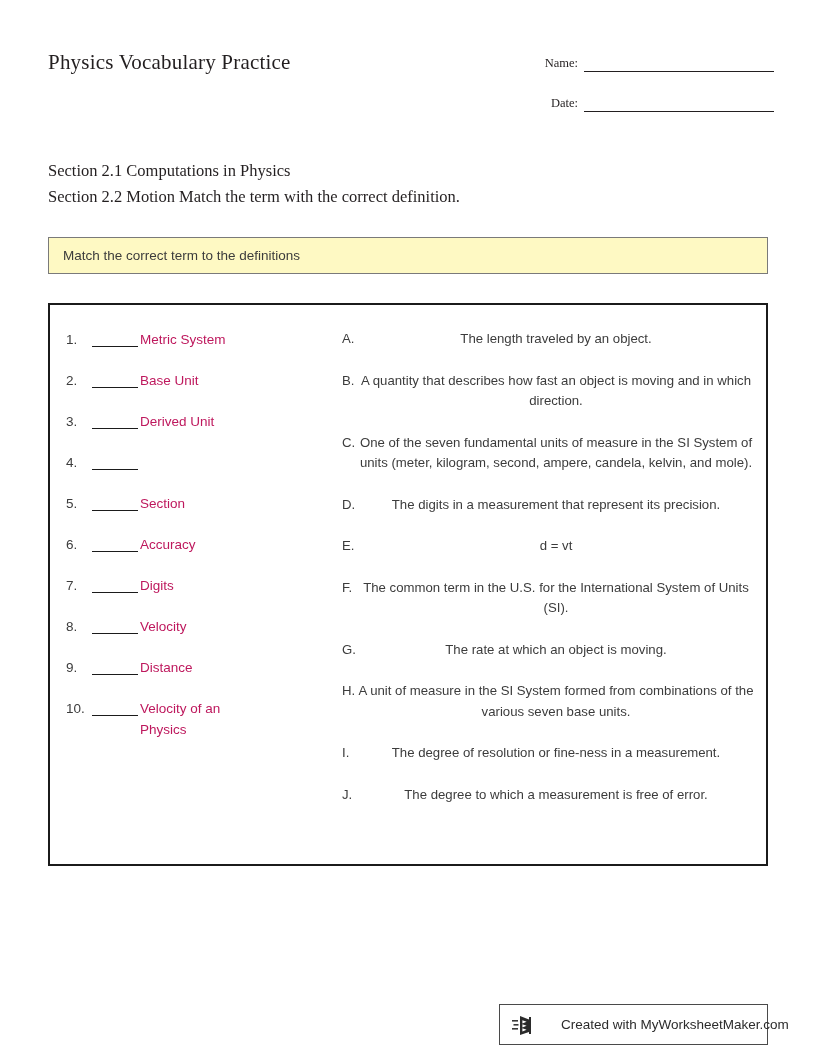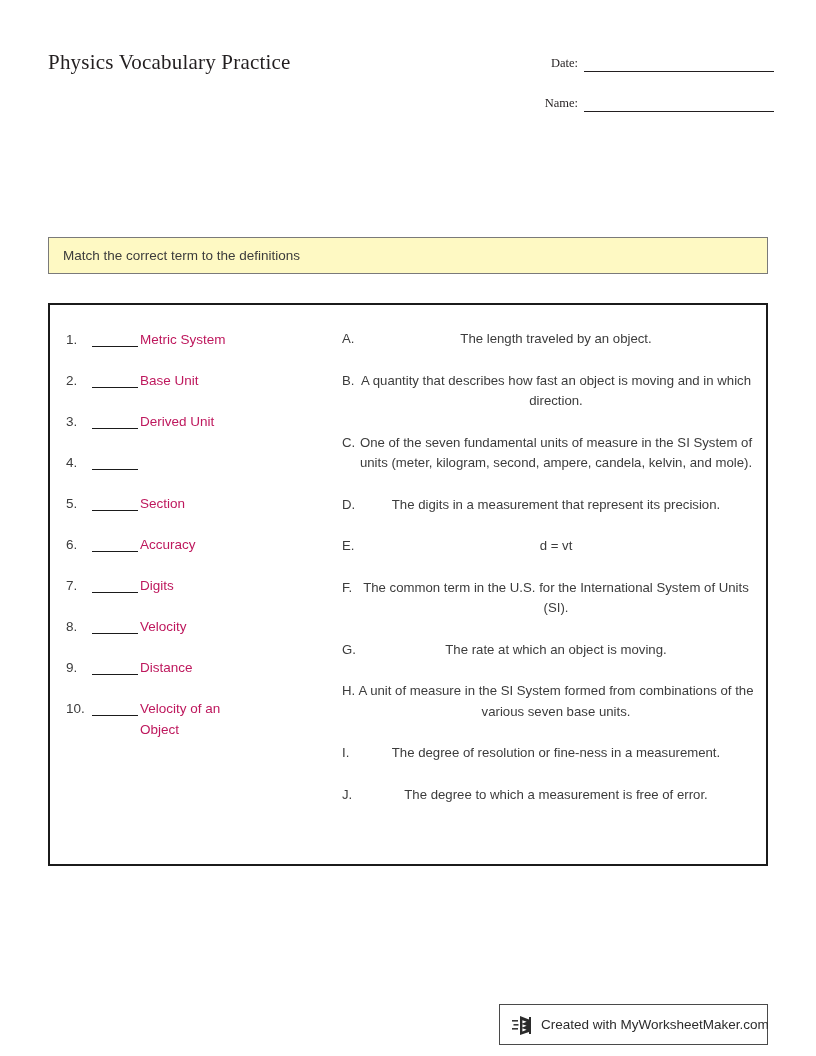--- a/index.html
+++ b/index.html
@@ -172,20 +172,21 @@
     left: 499px;
     top: 1004px;
     width: 269px;
     height: 41px;
     border: 1px solid #4a4a4a;
     box-sizing: border-box;
     background: #ffffff;
     display: flex;
     align-items: center;
     padding-left: 12px;
+    gap: 20px;
   }
   .footer-logo {
     width: 22px;
     height: 24px;
     flex: 0 0 22px;
     margin-right: 7px;
     display: block;
   }
   .footer-text {
     font-size: 13.5px;
@@ -194,30 +195,34 @@
   }
 </style>
 </head>
 <body>
 
 <div class="page">
 
   <div class="title">Physics Vocabulary Practice</div>
 
   <div class="namedate">
+    <div class="nd-row">
+      <span class="nd-label">Name:</span>
+      <span class="nd-line"></span>
+    </div>
     <div class="nd-row date">
       <span class="nd-label">Date:</span>
       <span class="nd-line"></span>
     </div>
-    <div class="nd-row">
-      <span class="nd-label">Name:</span>
-      <span class="nd-line"></span>
-    </div>
-  </div>
-
+  </div>
+
+  <div class="sections">
+    <div>Section 2.1 Computations in Physics</div>
+    <div>Section 2.2 Motion Match the term with the correct definition.</div>
+  </div>
 
   <div class="instruction-box">
     <span class="instruction-text">Match the correct term to the definitions</span>
   </div>
 
   <div class="match-box">
     <div class="match-inner">
 
       <div class="terms">
         <div class="term-item">
@@ -260,21 +265,21 @@
           <span class="term-label">Velocity</span>
         </div>
         <div class="term-item">
           <span class="term-num">9.</span>
           <span class="term-blank"></span>
           <span class="term-label">Distance</span>
         </div>
         <div class="term-item">
           <span class="term-num">10.</span>
           <span class="term-blank"></span>
-          <span class="term-label">Velocity of an Object</span>
+          <span class="term-label">Velocity of an Physics</span>
         </div>
       </div>
 
       <div class="defs">
         <div class="def-item">
           <span class="def-letter">A.</span>
           <span class="def-text">The length traveled by an object.</span>
         </div>
         <div class="def-item">
           <span class="def-letter">B.</span>

